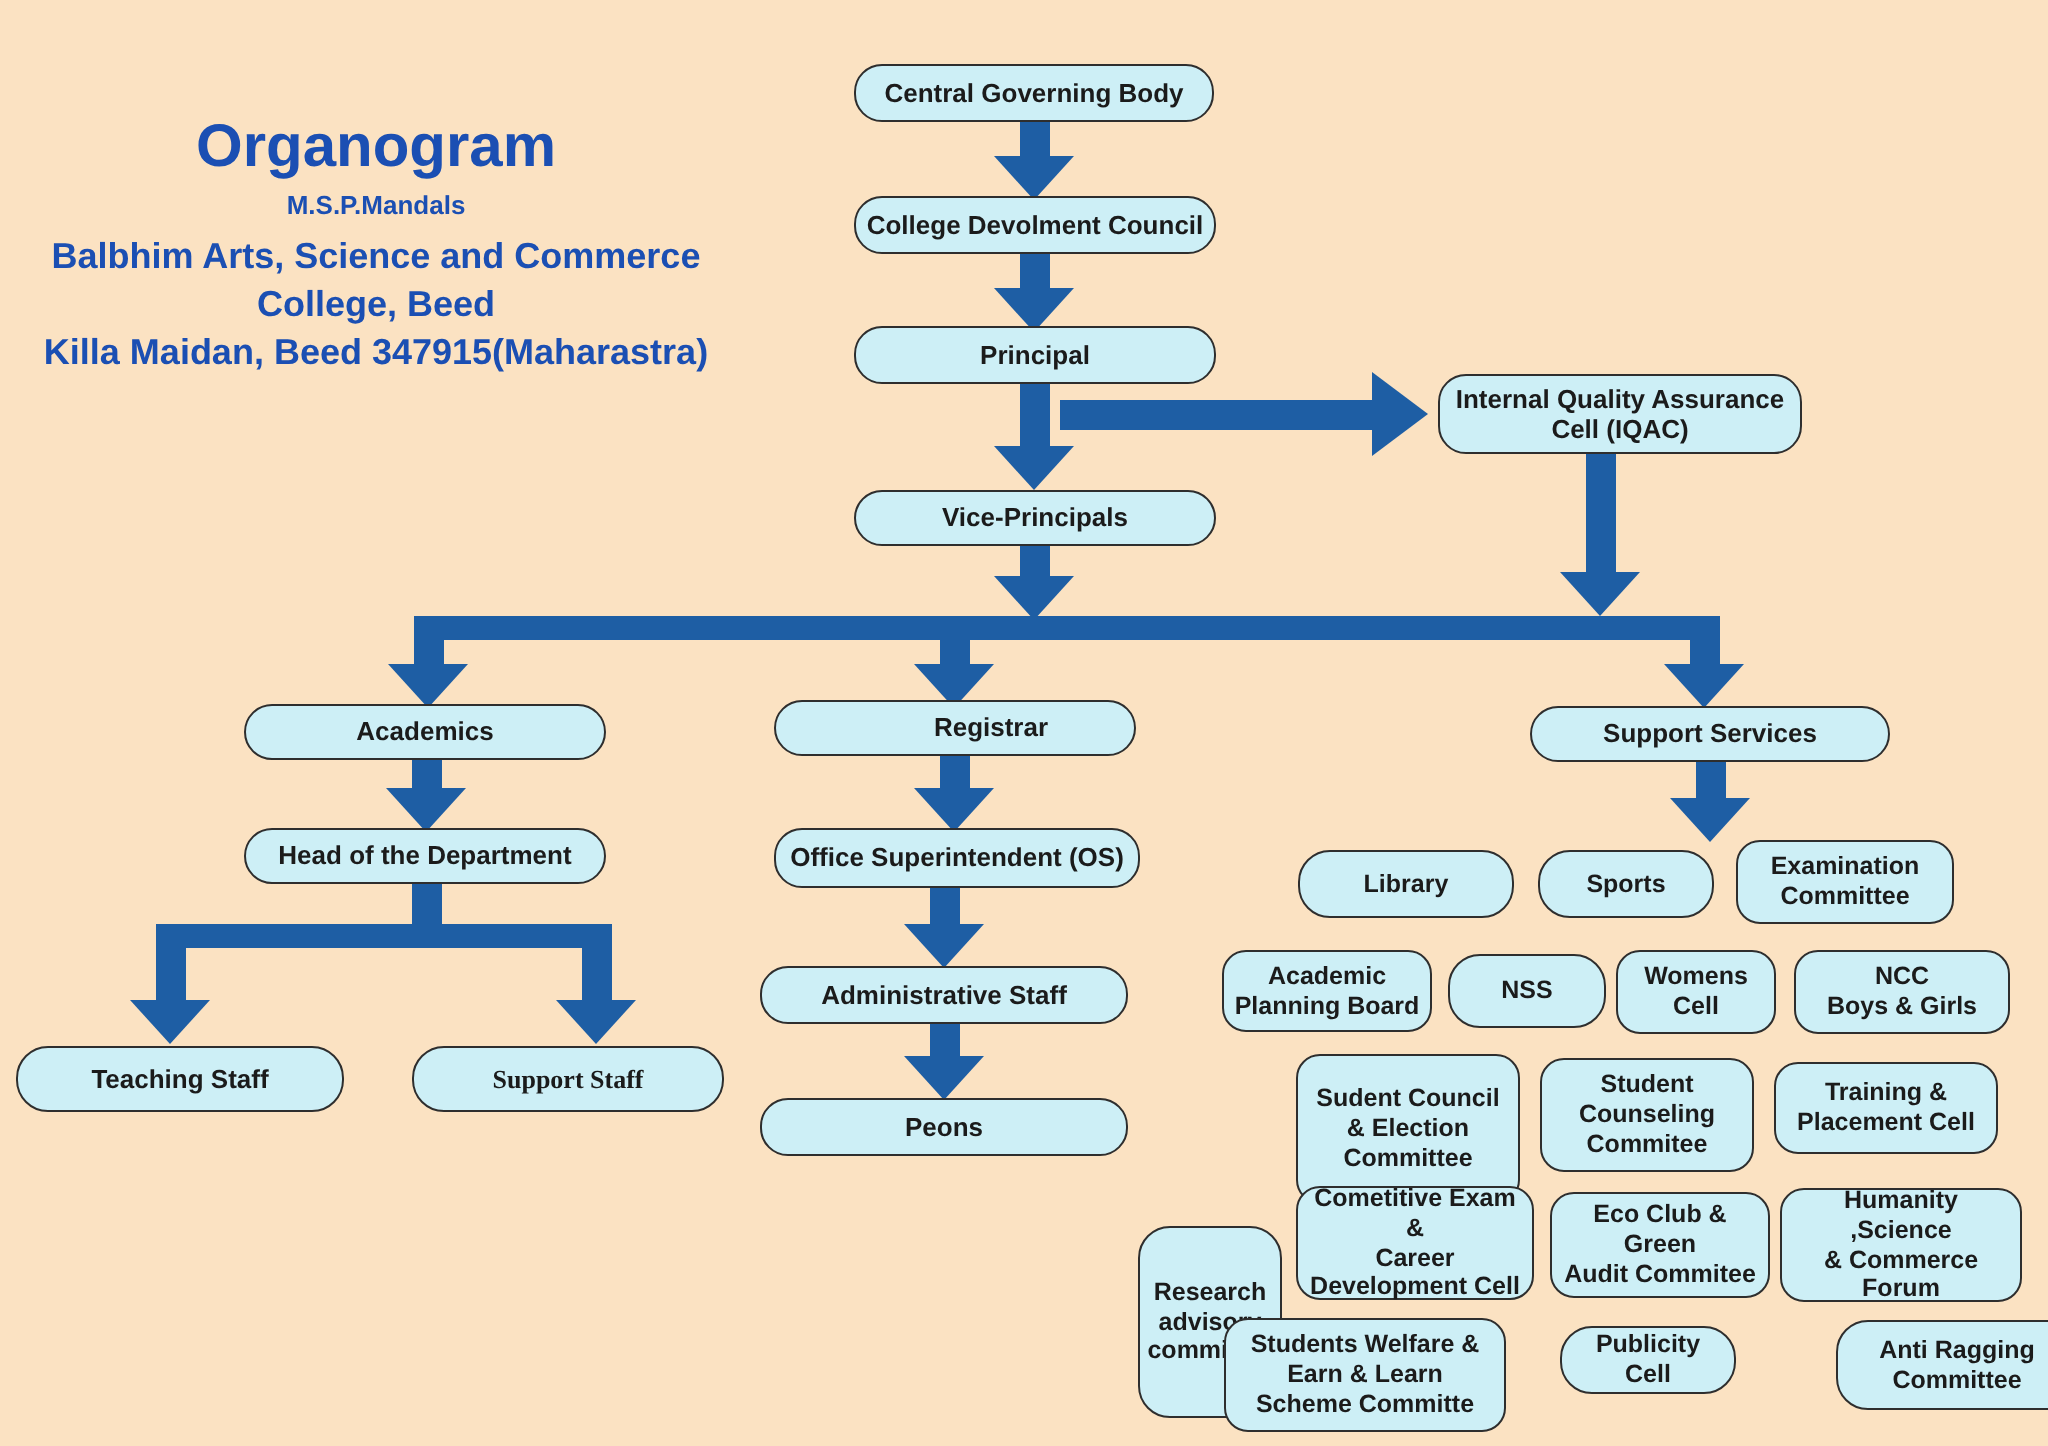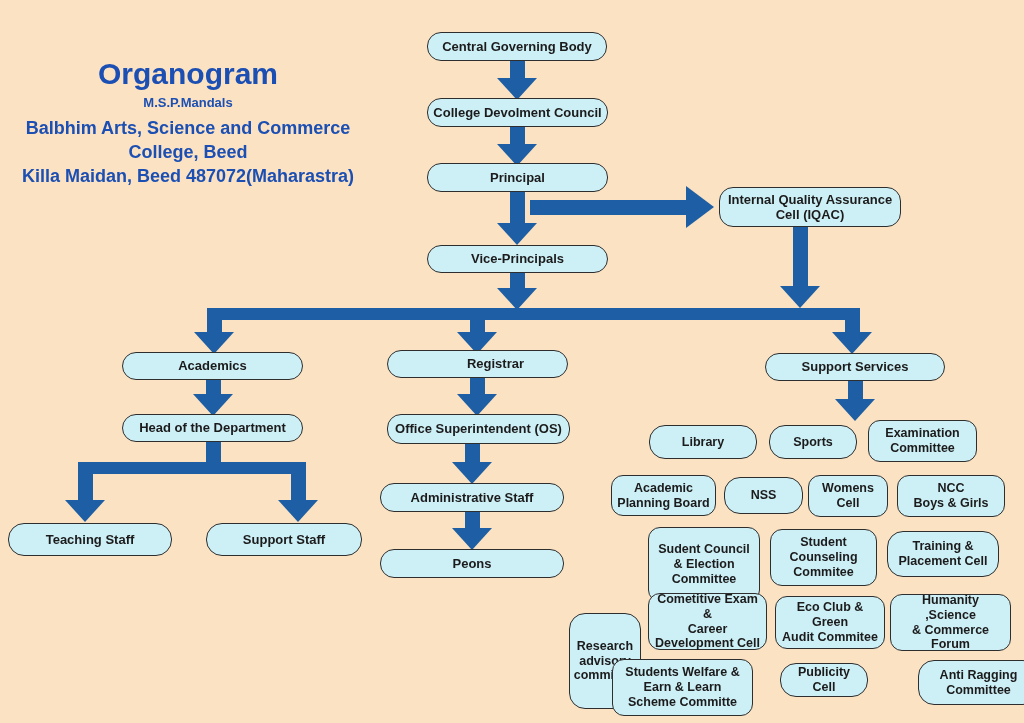--- a/index.html
+++ b/index.html
@@ -53,21 +53,21 @@
 </head>
 <body>
 
 <div id="canvas">
 
   <div id="title-block">
     <div id="title-main">Organogram</div>
     <div id="title-sub1">M.S.P.Mandals</div>
     <div class="title-line">Balbhim Arts, Science and Commerce</div>
     <div class="title-line">College, Beed</div>
-    <div class="title-line">Killa Maidan, Beed 487072(Maharastra)</div>
+    <div class="title-line">Killa Maidan, Beed 347915(Maharastra)</div>
   </div>
 
   <div class="vstem" style="left:510px;top:60px;height:20px;"></div>
   <div class="head-down" style="left:497px;top:78px;"></div>
 
   <div class="vstem" style="left:510px;top:126px;height:20px;"></div>
   <div class="head-down" style="left:497px;top:144px;"></div>
 
   <div class="vstem" style="left:510px;top:191px;height:34px;"></div>
   <div class="head-down" style="left:497px;top:223px;"></div>
@@ -140,21 +140,21 @@
   <div class="node" style="left:765px;top:353px;width:180px;height:28px;">
       <span>Support Services</span>
     </div>
 
   <div class="node" style="left:122px;top:414px;width:181px;height:28px;">
       <span>Head of the Department</span>
     </div>
   <div class="node bigr" style="left:8px;top:523px;width:164px;height:33px;">
       <span>Teaching Staff</span>
     </div>
-  <div class="node bigr" style="left:206px;top:523px;width:156px;height:33px;">
+  <div class="node bigr" style="left:206px;top:523px;width:156px;height:33px;font-family:Liberation Serif, serif;">
       <span>Support Staff</span>
     </div>
 
   <div class="node" style="left:387px;top:414px;width:183px;height:30px;">
       <span>Office Superintendent (OS)</span>
     </div>
   <div class="node" style="left:380px;top:483px;width:184px;height:29px;">
       <span>Administrative Staff</span>
     </div>
   <div class="node" style="left:380px;top:549px;width:184px;height:29px;">
@@ -191,21 +191,21 @@
   <div class="node small" style="left:648px;top:527px;width:112px;height:75px;">
       <span>Sudent Council
 &amp; Election
 Committee</span>
     </div>
   <div class="node small" style="left:770px;top:529px;width:107px;height:57px;">
       <span>Student
 Counseling
 Commitee</span>
     </div>
-  <div class="node small" style="left:887px;top:531px;width:112px;height:46px;border-radius:16px;">
+  <div class="node small" style="left:887px;top:531px;width:112px;height:46px;">
       <span>Training &amp;
 Placement Cell</span>
     </div>
 
   <div class="node small" style="left:648px;top:593px;width:119px;height:57px;">
       <span>Cometitive Exam &amp;
 Career
 Development Cell</span>
     </div>
   <div class="node small" style="left:775px;top:596px;width:110px;height:53px;">

